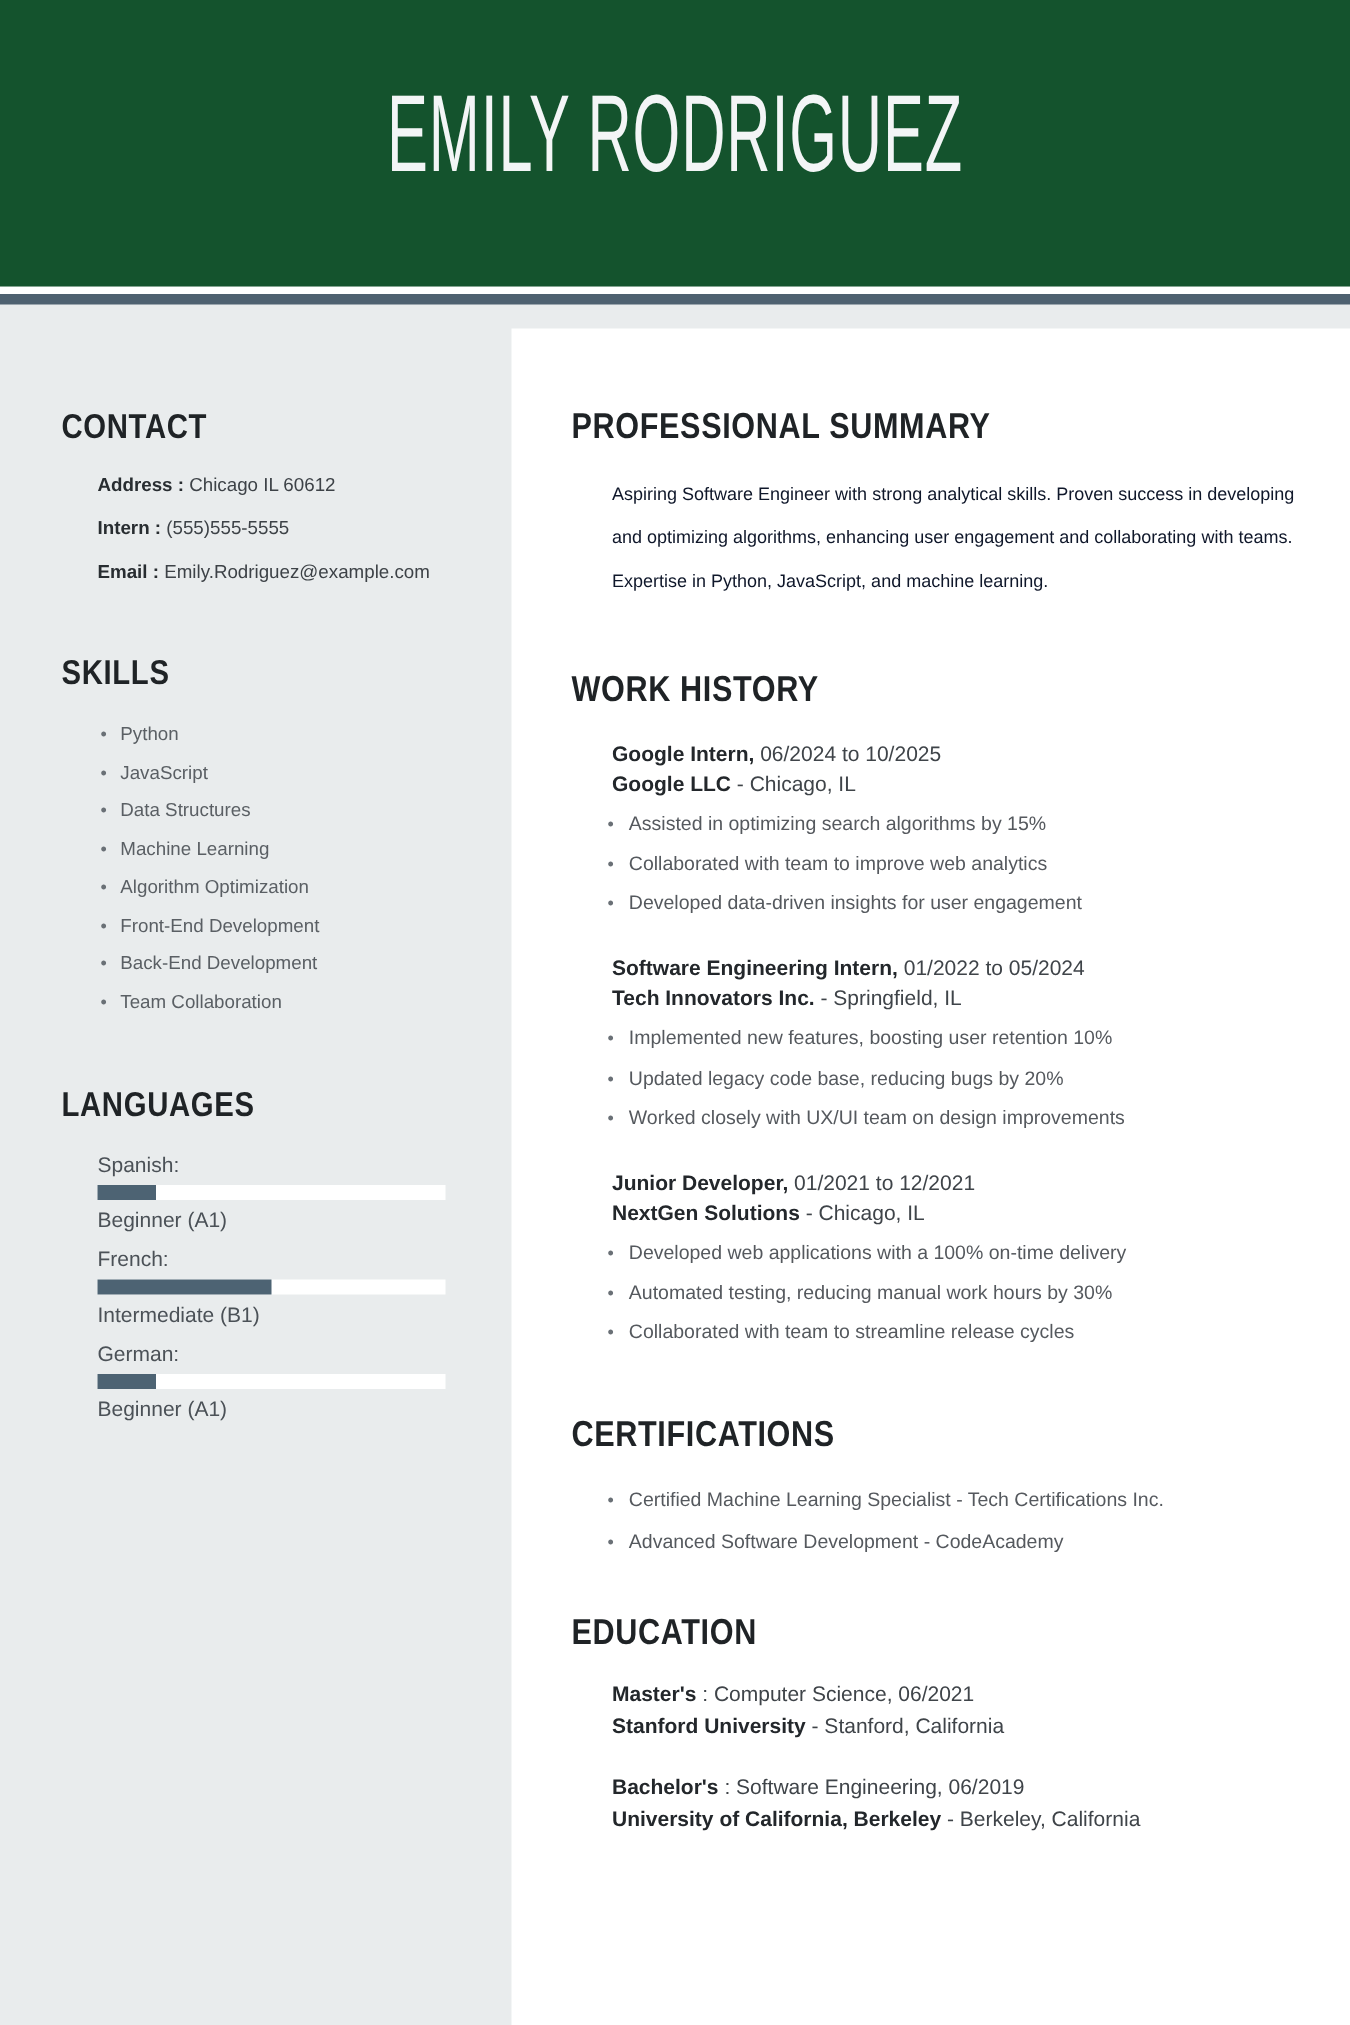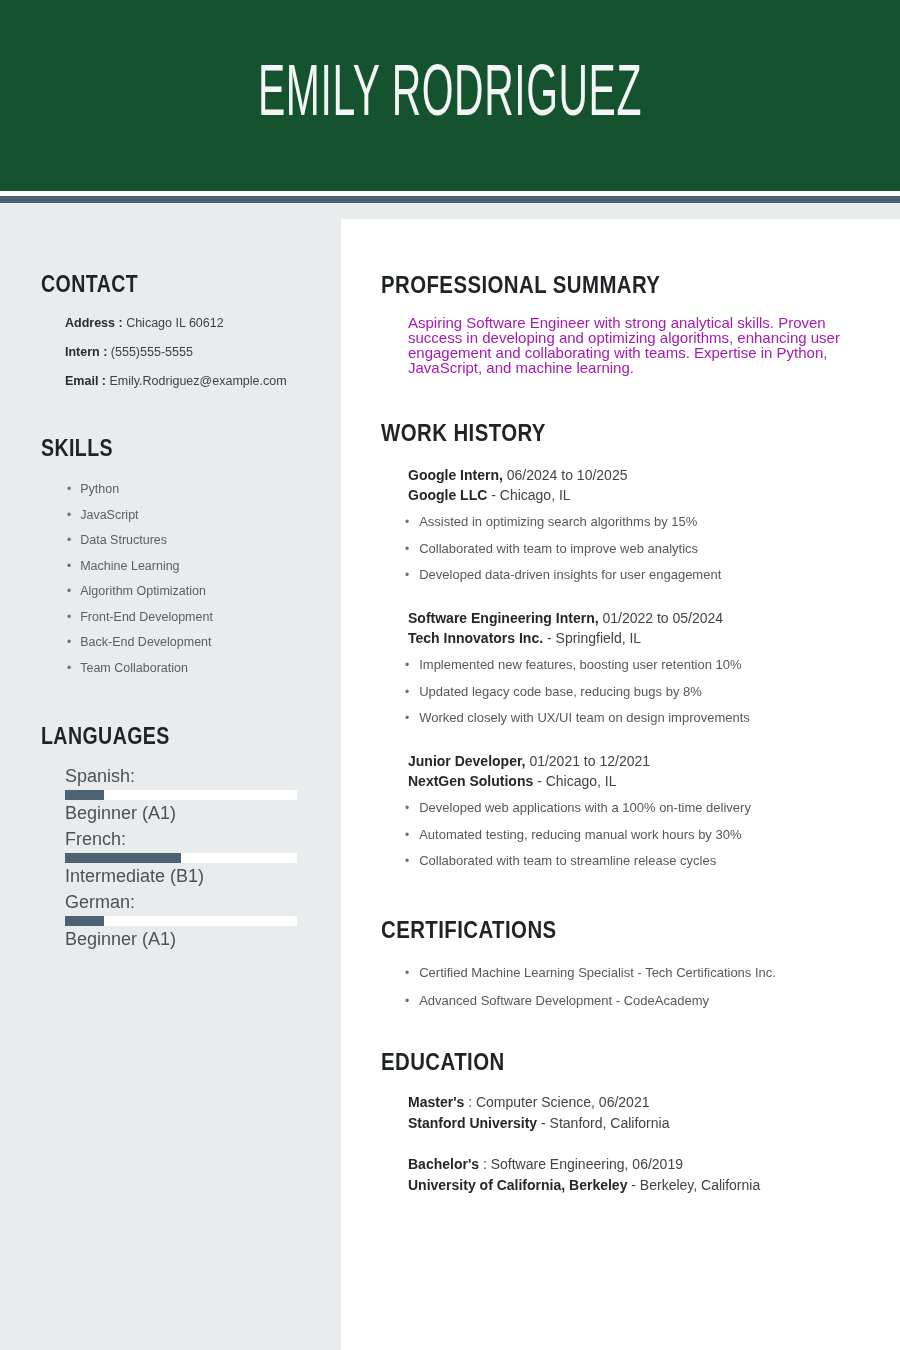--- a/index.html
+++ b/index.html
@@ -45,28 +45,28 @@
   .contact-row b { color:#282d31; }
 
   .skills-section { margin-top:46px; }
   .skills-list { margin:20px 0 0 26px; list-style:none; }
   .skills-list li { margin-bottom:11.5px; font-size:12.5px; line-height:14px; color:#5a5f64; }
   .skills-list li::before { content:"•"; color:#6a7076; margin-right:9px; font-size:12px; }
 
   .lang-section { margin-top:48px; }
   .lang-groups { margin:19px 0 0 24px; }
   .lang-group { margin-bottom:11px; }
-  .lang-name, .lang-level { font-size:18px; line-height:15px; color:#4b5157; }
+  .lang-name, .lang-level { font-size:14px; line-height:15px; color:#4b5157; }
   .lang-bar { width:232px; height:10px; background:#ffffff; margin:6px 0; }
   .lang-fill { height:100%; background:#4d6373; }
 
   
   .summary-text {
     margin:16px 0 0 27px; width:470px;
-    font-size:15px; line-height:15px; color:#a21caf;
+    font-size:12px; line-height:29px; color:#0f172a;
   }
   .work-section { margin-top:44px; }
   .job { margin:18px 0 26px 27px; }
   .job-line { font-size:14px; line-height:20px; color:#3f4449; }
   .job-line b { color:#23272b; }
   ul.dash-list { list-style:none; margin:10px 0 0 -3px; }
   ul.dash-list li { margin-bottom:12.5px; font-size:13px; line-height:14px; color:#55595e; }
   ul.dash-list li::before { content:"•"; color:#6a7076; margin-right:10px; font-size:12px; }
 
   .cert-section { margin-top:48px; }
@@ -187,21 +187,21 @@
           <div class="job-line">
             <b>Software Engineering Intern,</b>
             <span>01/2022 to 05/2024</span>
           </div>
           <div class="job-line">
             <b>Tech Innovators Inc.</b>
             <span>- Springfield, IL</span>
           </div>
           <ul class="dash-list">
             <li>Implemented new features, boosting user retention 10%</li>
-            <li>Updated legacy code base, reducing bugs by 8%</li>
+            <li>Updated legacy code base, reducing bugs by 20%</li>
             <li>Worked closely with UX/UI team on design improvements</li>
           </ul>
         </div>
 
         <div class="job">
           <div class="job-line">
             <b>Junior Developer,</b>
             <span>01/2021 to 12/2021</span>
           </div>
           <div class="job-line">

